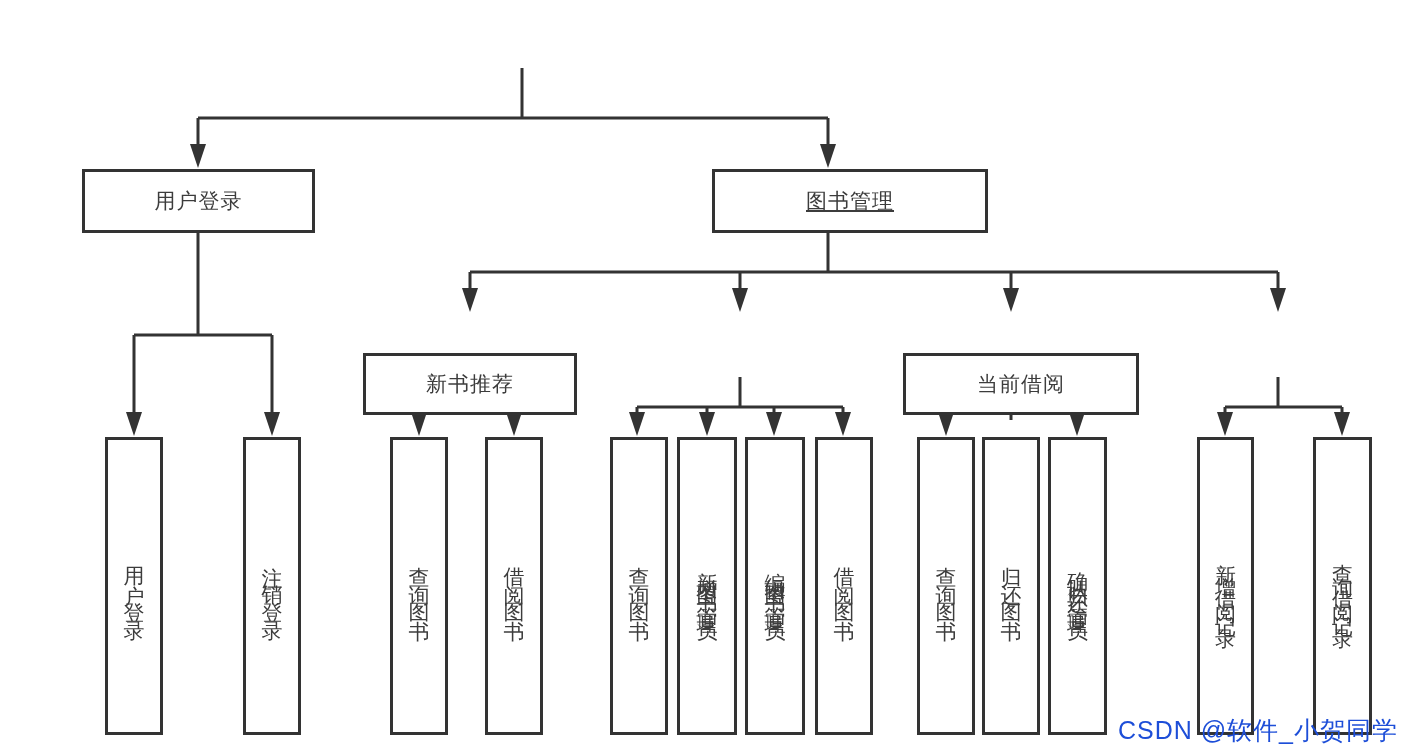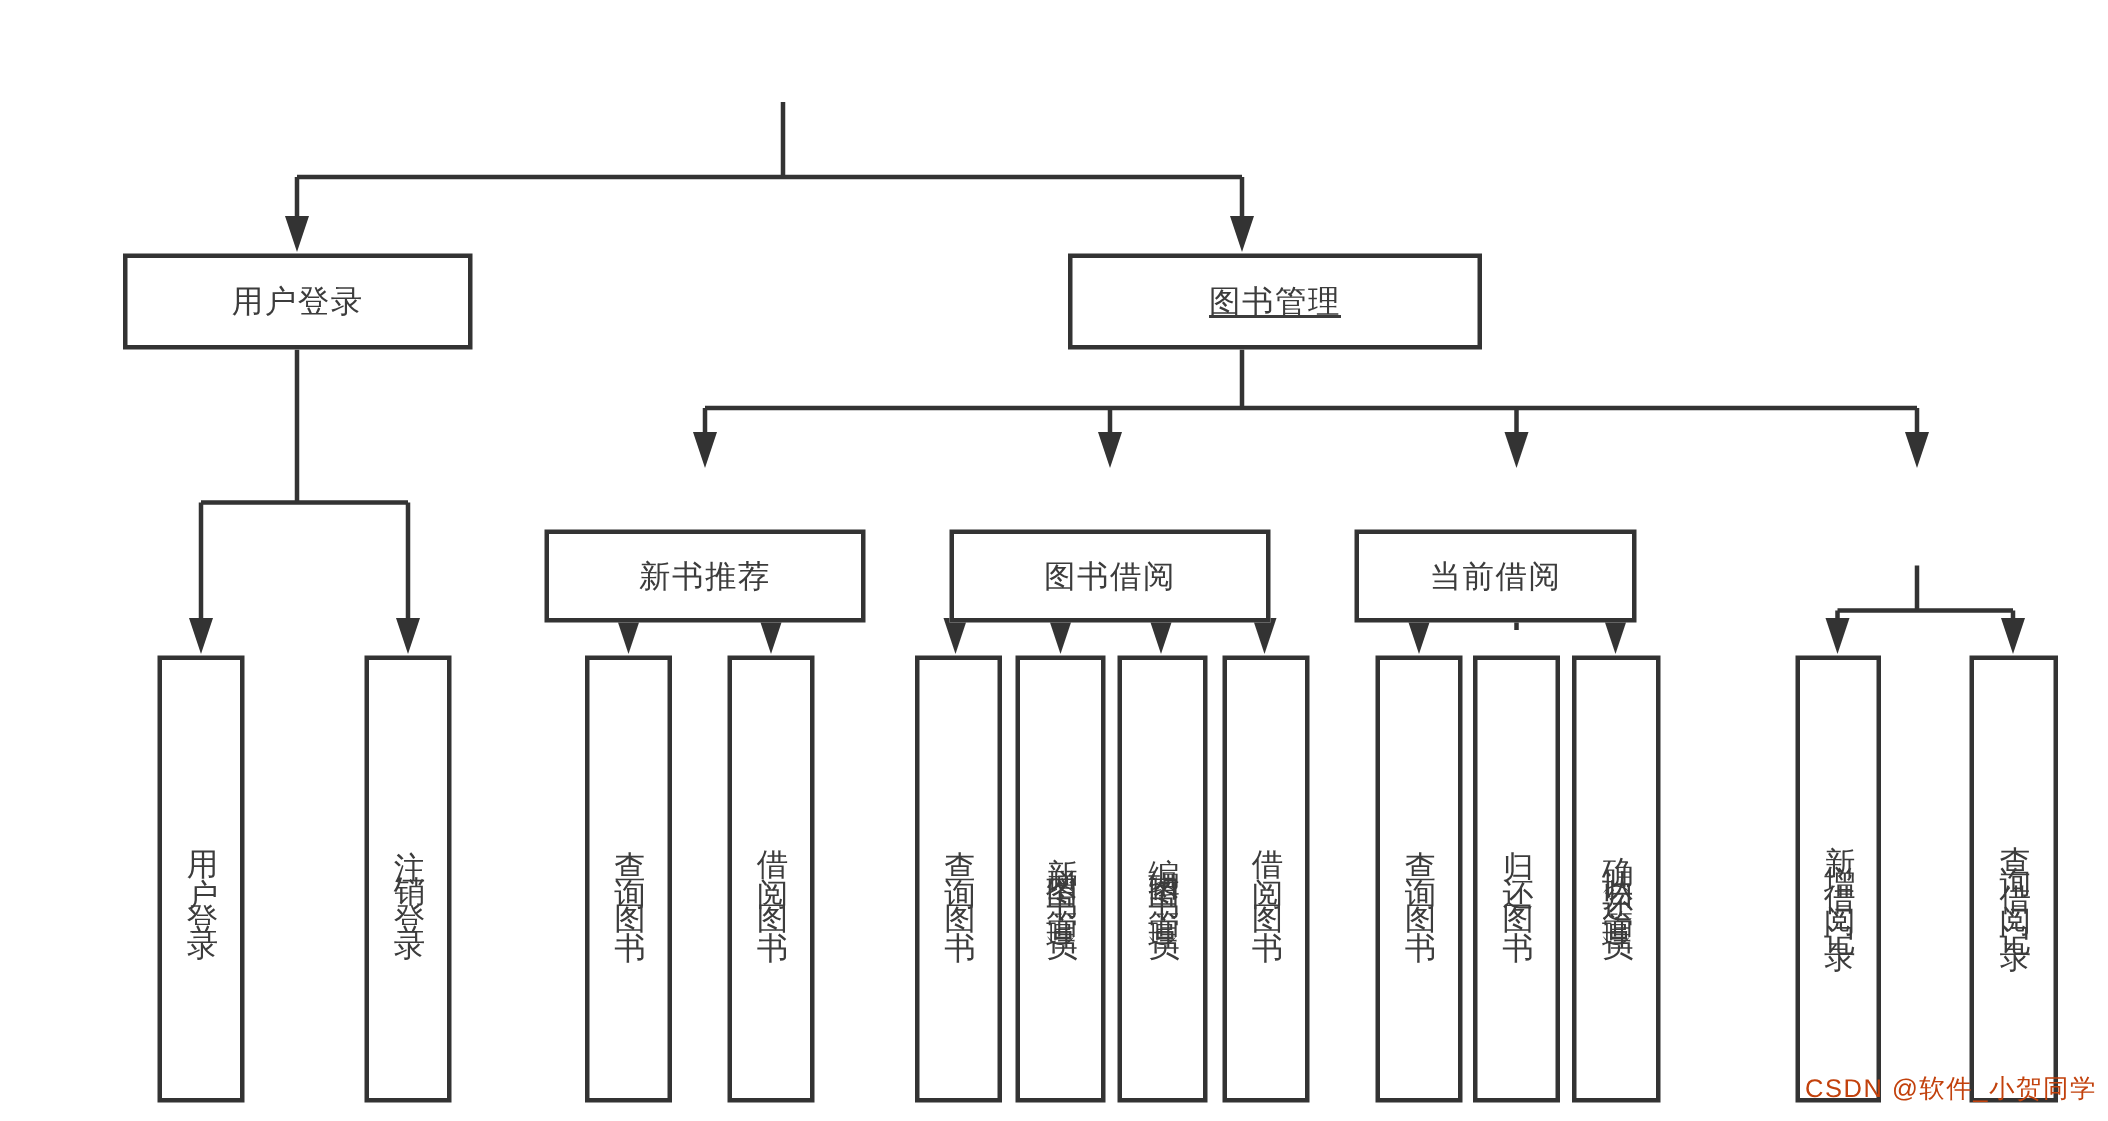--- a/index.html
+++ b/index.html
@@ -46,22 +46,22 @@
     font-size: 21px;
     white-space: nowrap;
   }
   .v4 { letter-spacing: 18px; }
   .v6 { letter-spacing: 13px; }
   .v9 { letter-spacing: 7px; }
   #watermark {
     position: absolute;
     top: 714px;
     right: 7px;
-    font-size: 17px;
-    color: #c2410c;
+    font-size: 25px;
+    color: #1d4ed8;
     letter-spacing: 1px;
     white-space: nowrap;
   }
 </style>
 </head>
 <body>
 
 <div id="stage">
 
   <svg id="edges" viewBox="0 0 1405 747" xmlns="http://www.w3.org/2000/svg" aria-hidden="true">
@@ -104,22 +104,21 @@
       <use href="#ah" x="1225" y="436"></use>
         <use href="#ah" x="1342" y="436"></use>
     </g>
   </svg>
 
 
   <div class="node lvl2" style="left:82px; width:233px;">用户登录</div>
   <div class="node lvl2" style="left:712px; width:276px;text-decoration:underline;">图书管理</div>
 
   <div class="node lvl3" style="left:363px; width:214px;">新书推荐</div>
-  <div class="node lvl3" style="left:633px; width:214px;">图书借阅</div>
-  <div class="node lvl3" style="left:903px; width:188px;">当前借阅</div>
+  <div class="node lvl3" style="left:903px; width:236px;">当前借阅</div>
 
   <div class="node leaf" style="left:105px; width:58px;">
     <span class="vtext v4">用户登录</span>
   </div>
   <div class="node leaf" style="left:243px; width:58px;">
     <span class="vtext v4">注销登录</span>
   </div>
 
   <div class="node leaf" style="left:390px; width:58px;">
     <span class="vtext v4">查询图书</span>

